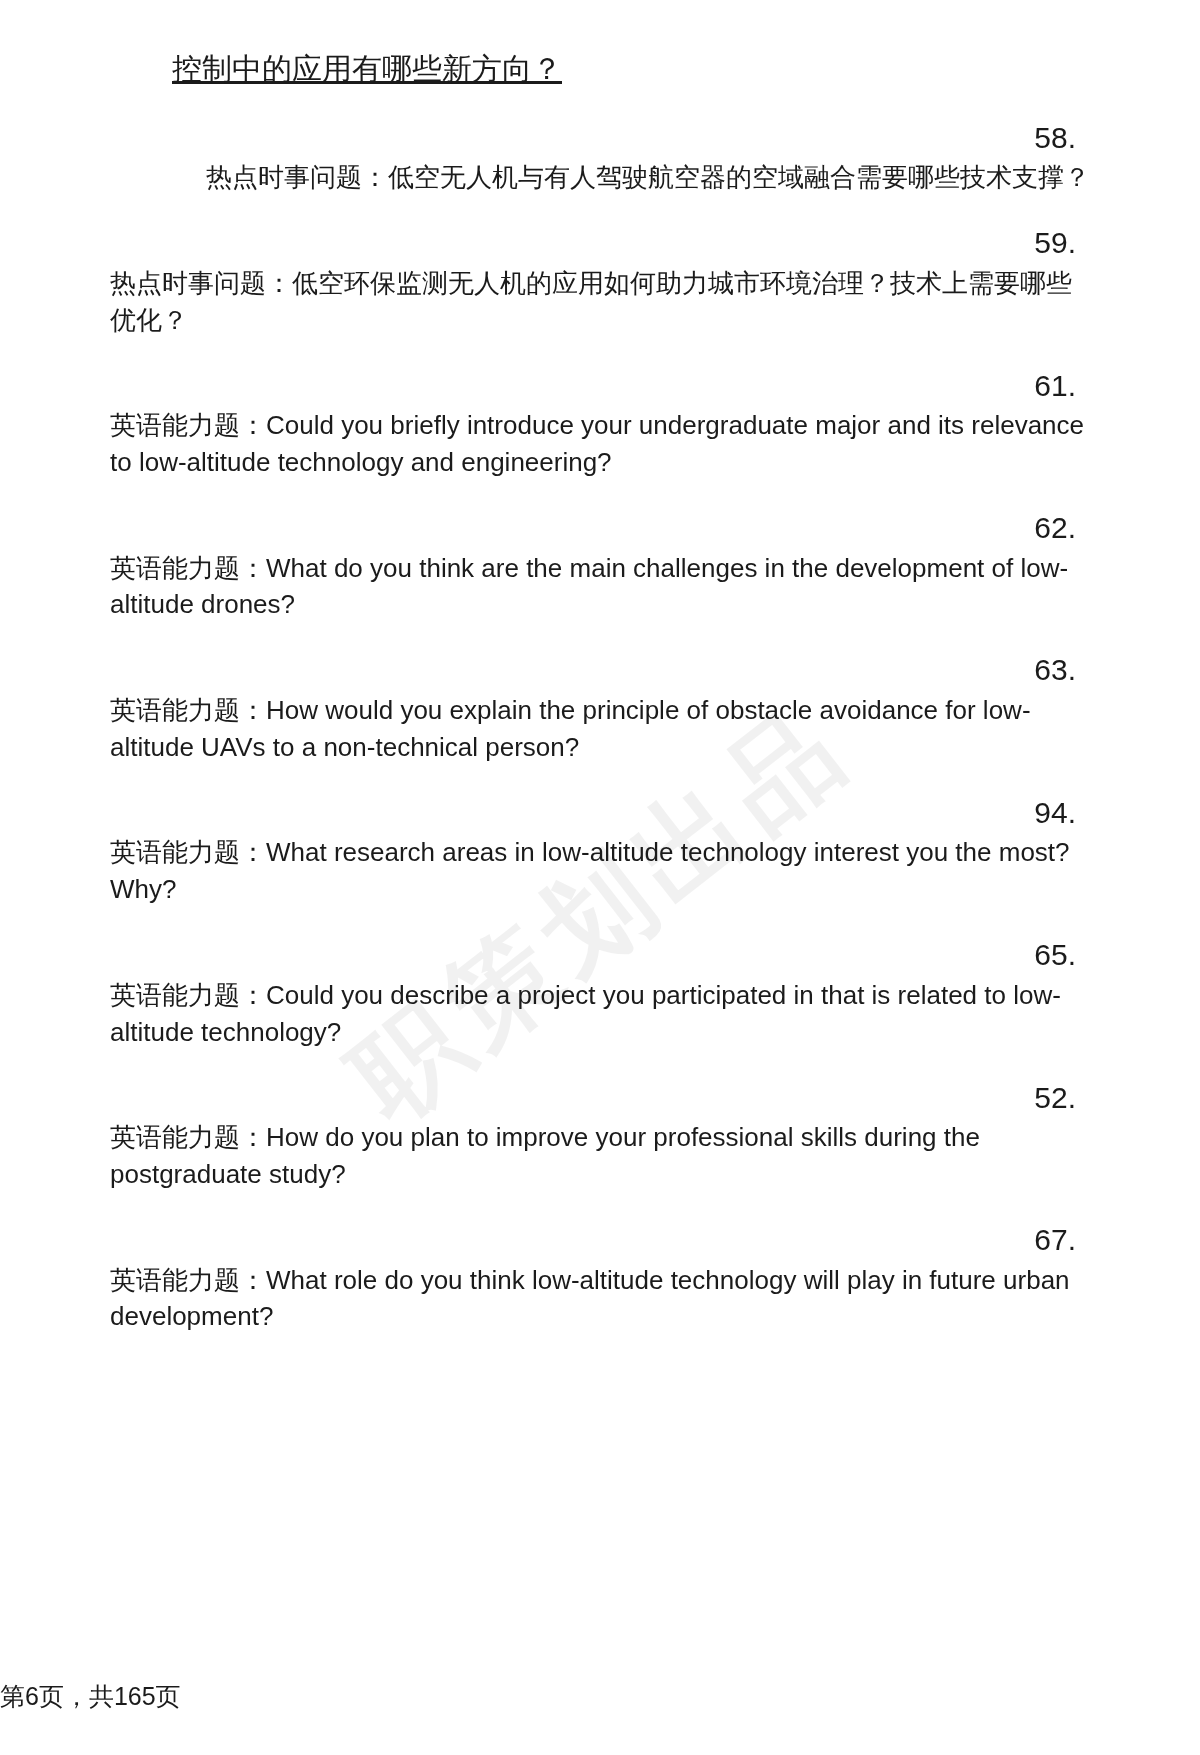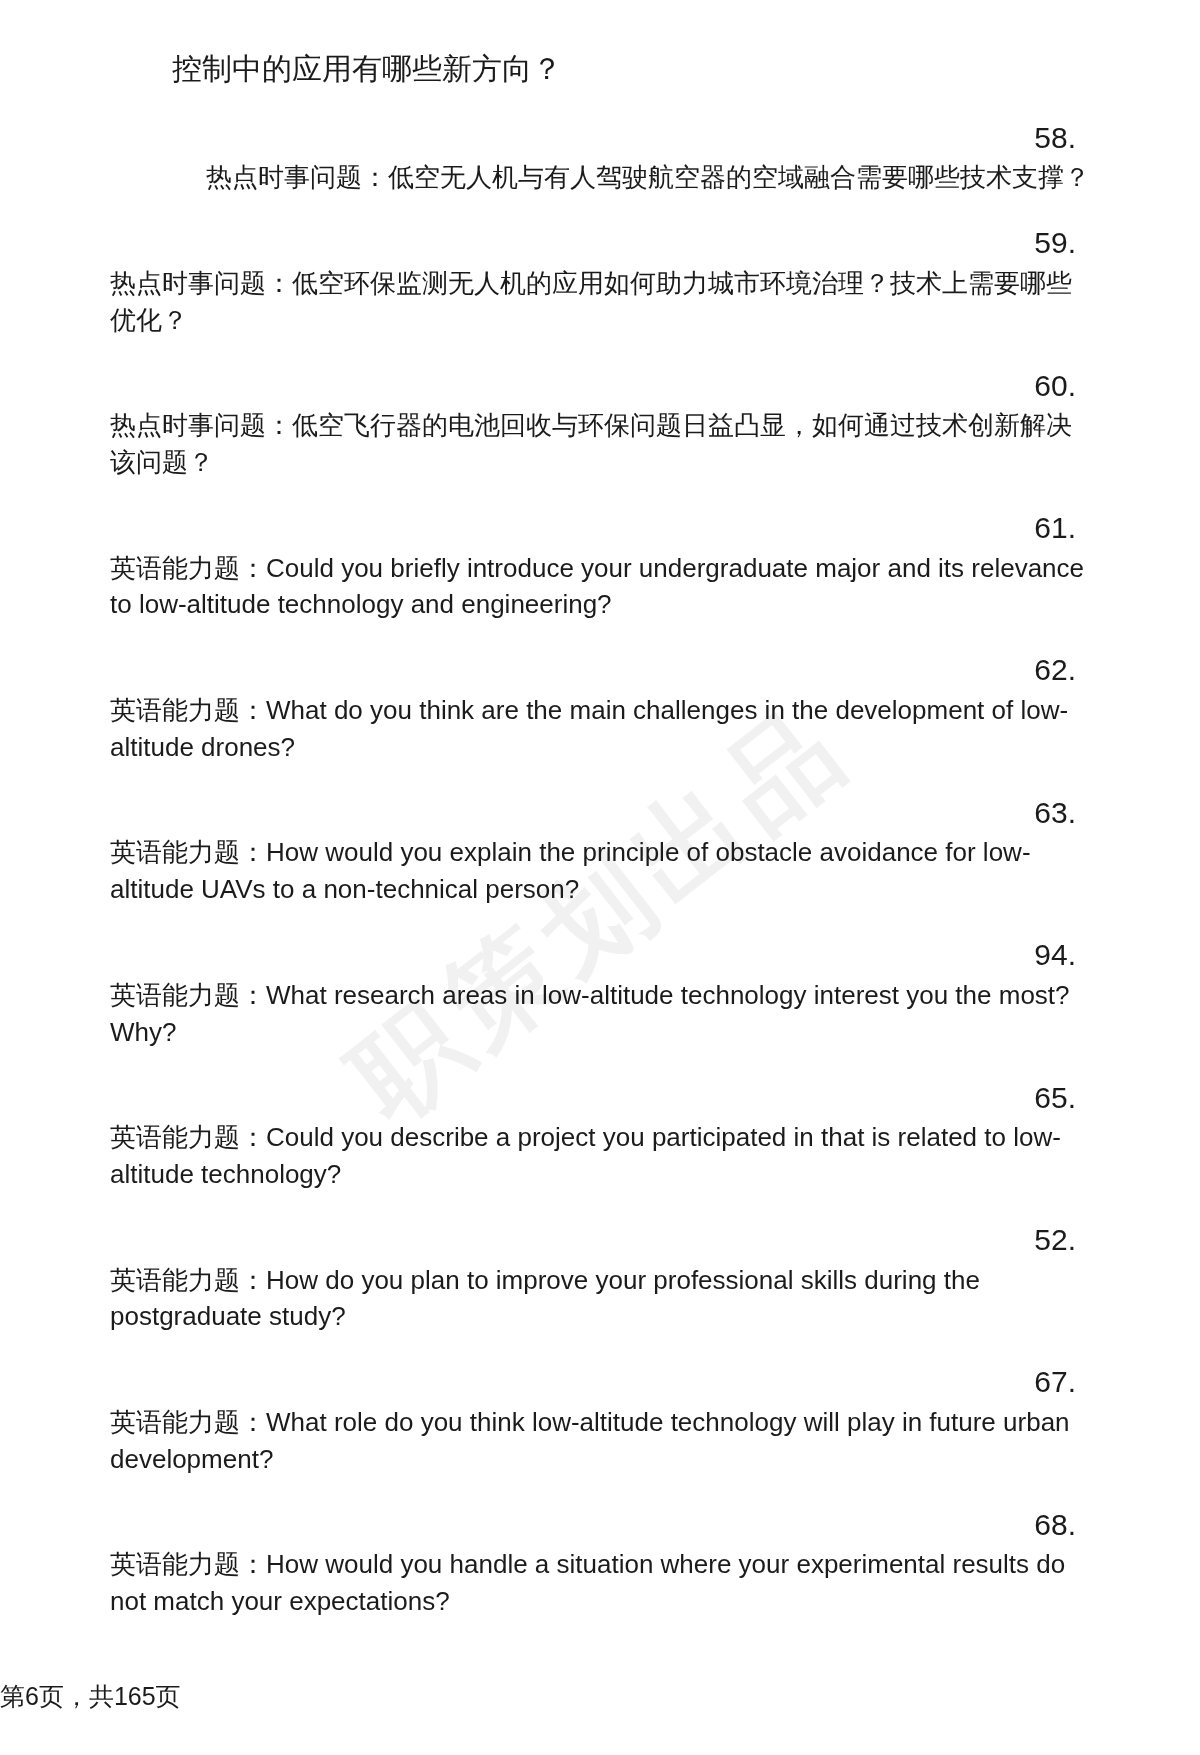--- a/index.html
+++ b/index.html
@@ -39,20 +39,21 @@
   .content {
     position: relative;
     z-index: 2;
   }
   .cont-line {
     font-size: 30px;
     line-height: 1.42;
     margin: 0 0 26px 0;
     padding-left: 62px;
     color: #1b1b1b;
+    text-decoration: underline;
   }
   .qitem {
     display: flex;
     align-items: flex-end;
     margin-bottom: 26px;
     flex-direction: column;
   }
   .qnum {
     flex: 0 0 auto;
     width: 62px;
@@ -94,24 +95,20 @@
     <div class="qitem">
       <div class="qnum">58.</div>
       <div class="qtext">热点时事问题：低空无人机与有人驾驶航空器的空域融合需要哪些技术支撑？</div>
     </div>
 
     <div class="qitem">
       <div class="qnum">59.</div>
       <div class="qtext">热点时事问题：低空环保监测无人机的应用如何助力城市环境治理？技术上需要哪些优化？</div>
     </div>
 
-    <div class="qitem">
-      <div class="qnum">60.</div>
-      <div class="qtext">热点时事问题：低空飞行器的电池回收与环保问题日益凸显，如何通过技术创新解决该问题？</div>
-    </div>
 
     <div class="qitem">
       <div class="qnum">61.</div>
       <div class="qtext">英语能力题：Could you briefly introduce your undergraduate major and its relevance to low-altitude technology and engineering?</div>
     </div>
 
     <div class="qitem">
       <div class="qnum">62.</div>
       <div class="qtext">英语能力题：What do you think are the main challenges in the development of low-altitude drones?</div>
     </div>
@@ -134,22 +131,18 @@
     <div class="qitem">
       <div class="qnum">52.</div>
       <div class="qtext">英语能力题：How do you plan to improve your professional skills during the postgraduate study?</div>
     </div>
 
     <div class="qitem">
       <div class="qnum">67.</div>
       <div class="qtext">英语能力题：What role do you think low-altitude technology will play in future urban development?</div>
     </div>
 
-    <div class="qitem">
-      <div class="qnum">68.</div>
-      <div class="qtext">英语能力题：How would you handle a situation where your experimental results do not match your expectations?</div>
-    </div>
 
   </div>
 
   <div class="footer">第6页，共165页</div>
 
 </div>
 
 </body></html>

